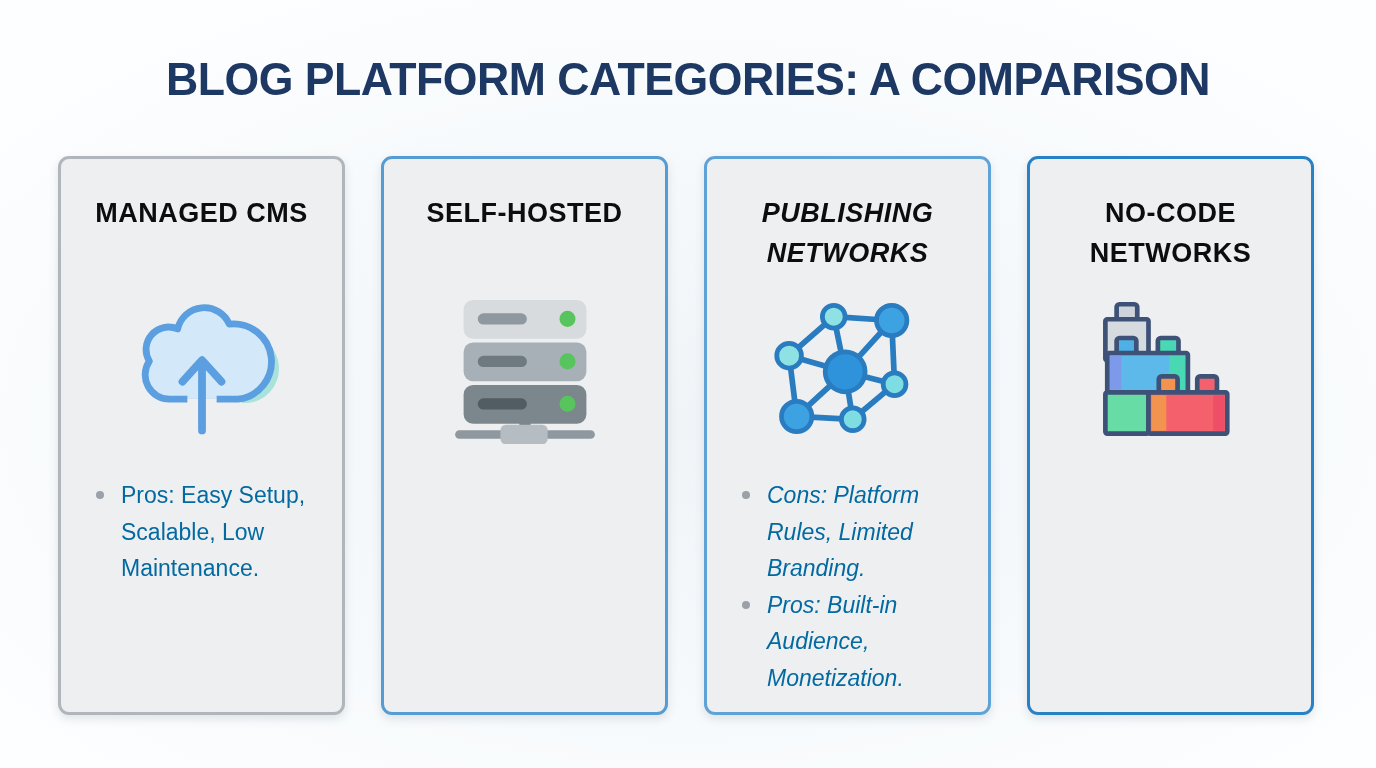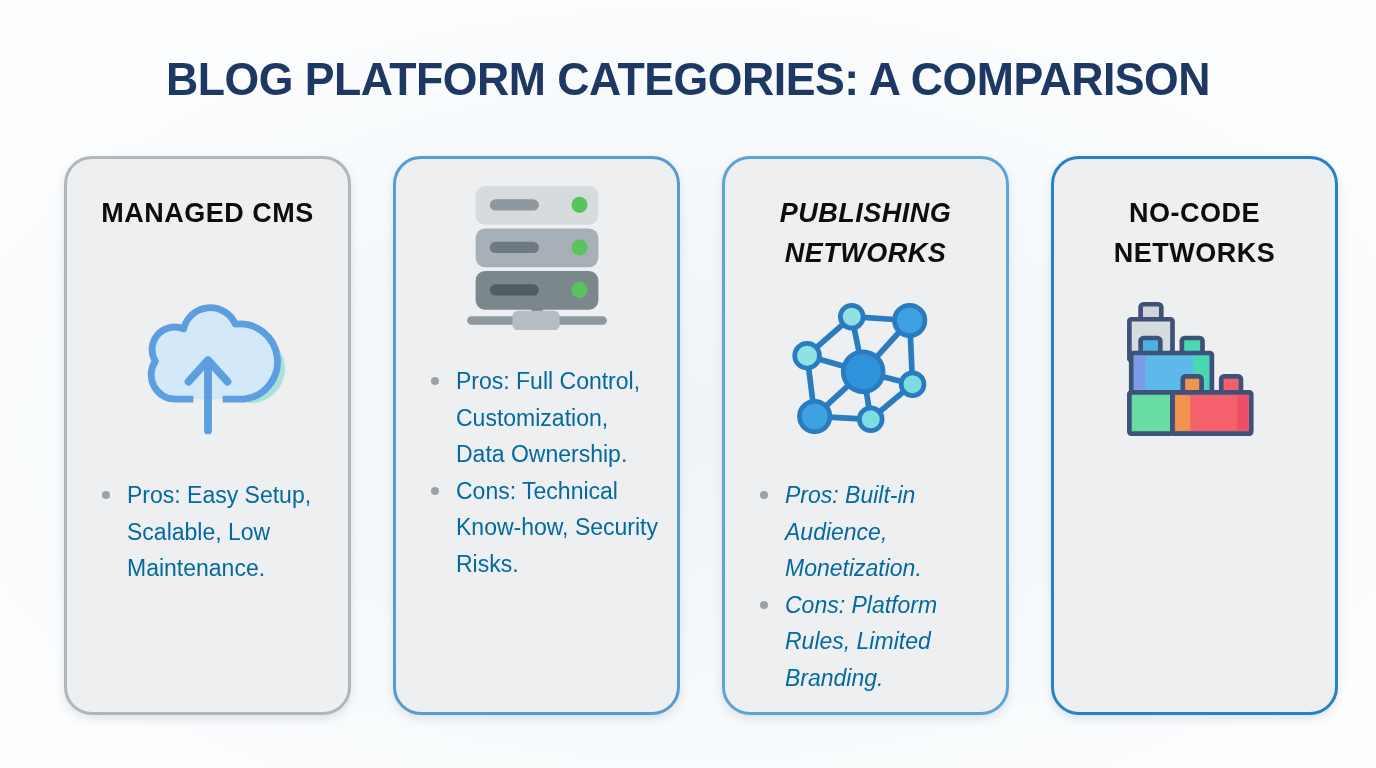--- a/index.html
+++ b/index.html
@@ -20,23 +20,23 @@
     transform:scaleX(0.97);
   }
   .cards {
     position:absolute; left:58px; top:156px;
     display:flex; gap:36px;
   }
   .card {
     width:287px; height:559px; box-sizing:border-box;
     background:#edeff1;
     border:3px solid #b0b6bb;
-    border-radius:28px;
+    border-radius:11px;
     box-shadow:0 4px 10px rgba(90,100,115,0.16);
-    display:flex; flex-direction:column; align-items:center;margin-left:6px;
+    display:flex; flex-direction:column; align-items:center;
   }
   .card--gray     { border-color:#b0b6bb; }
   .card--blue     { border-color:#549cd3; }
   .card--blue2    { border-color:#5fa3d6;font-style:italic; }
   .card--bluedark { border-color:#2781c4; }
   .card-title {
     margin:34px 8px 0; min-height:80px;
     font-size:27px; font-weight:700; letter-spacing:0.5px;
     line-height:40px; text-align:center; color:#0c0d0e;
     display:block;
@@ -83,42 +83,39 @@
             <path d="M65 94 L85 72 L105 94"></path>
           </g>
         </svg>
       </div>
       <ul class="bullets">
         <li>Pros: Easy Setup, Scalable, Low Maintenance.</li>
       </ul>
     </section>
 
     <section class="card card--blue">
+      <h2 class="card-title">SELF-HOSTED</h2>
       <div class="icon-box">
         <svg width="170" height="152" viewBox="0 0 180 160">
 
           <rect x="84" y="134" width="12" height="18" fill="#7b858c"></rect>
           <rect x="16" y="146" width="148" height="9" rx="4.5" fill="#8f989e"></rect>
           <rect x="64" y="140" width="50" height="21" rx="6" fill="#b6bdc2"></rect>
 
           <rect x="25" y="8" width="130" height="41" rx="10" fill="#d7dbde"></rect>
           <rect x="40" y="22" width="52" height="12" rx="6" fill="#8f989e"></rect>
           <circle cx="135" cy="28" r="8.5" fill="#58c45d"></circle>
           <rect x="25" y="53" width="130" height="41" rx="10" fill="#a7b0b7"></rect>
           <rect x="40" y="67" width="52" height="12" rx="6" fill="#6e7980"></rect>
           <circle cx="135" cy="73" r="8.5" fill="#58c45d"></circle>
           <rect x="25" y="98" width="130" height="41" rx="10" fill="#7b868d"></rect>
           <rect x="40" y="112" width="52" height="12" rx="6" fill="#525c63"></rect>
           <circle cx="135" cy="118" r="8.5" fill="#58c45d"></circle>
         </svg>
       </div>
-      <ul class="bullets">
-        <li>Pros: Full Control, Customization, Data Ownership.</li>
-        <li>Cons: Technical Know-how, Security Risks.</li>
-      </ul>
     </section>
 
     <section class="card card--blue2">
       <h2 class="card-title">PUBLISHING NETWORKS</h2>
       <div class="icon-box">
         <svg width="162" height="152" viewBox="0 0 170 160">
           <g stroke="#2a7cc0" stroke-width="6" fill="none" stroke-linecap="round">
             <path d="M70 26 L131 30"></path>
               <path d="M70 26 L23 67"></path>
               <path d="M70 26 L82 84"></path>
@@ -137,22 +134,22 @@
             <circle cx="131" cy="30" r="16" fill="#3da2e2"></circle>
             <circle cx="23" cy="67" r="13" fill="#8fe2e4"></circle>
             <circle cx="82" cy="84" r="21" fill="#2e93da"></circle>
             <circle cx="134" cy="97" r="12" fill="#7edde2"></circle>
             <circle cx="31" cy="131" r="16" fill="#3da2e2"></circle>
             <circle cx="90" cy="134" r="12" fill="#7edde2"></circle>
           </g>
         </svg>
       </div>
       <ul class="bullets">
+        <li>Cons: Platform Rules, Limited Branding.</li>
         <li>Pros: Built-in Audience, Monetization.</li>
-        <li>Cons: Platform Rules, Limited Branding.</li>
       </ul>
     </section>
 
     <section class="card card--bluedark">
       <h2 class="card-title">NO-CODE NETWORKS</h2>
       <div class="icon-box">
         <svg width="150" height="150" viewBox="0 0 160 160">
           <g stroke="#3e5278" stroke-width="5" stroke-linejoin="round">
 
             <rect x="22" y="12" width="22" height="20" rx="3" fill="#ced4da"></rect>

